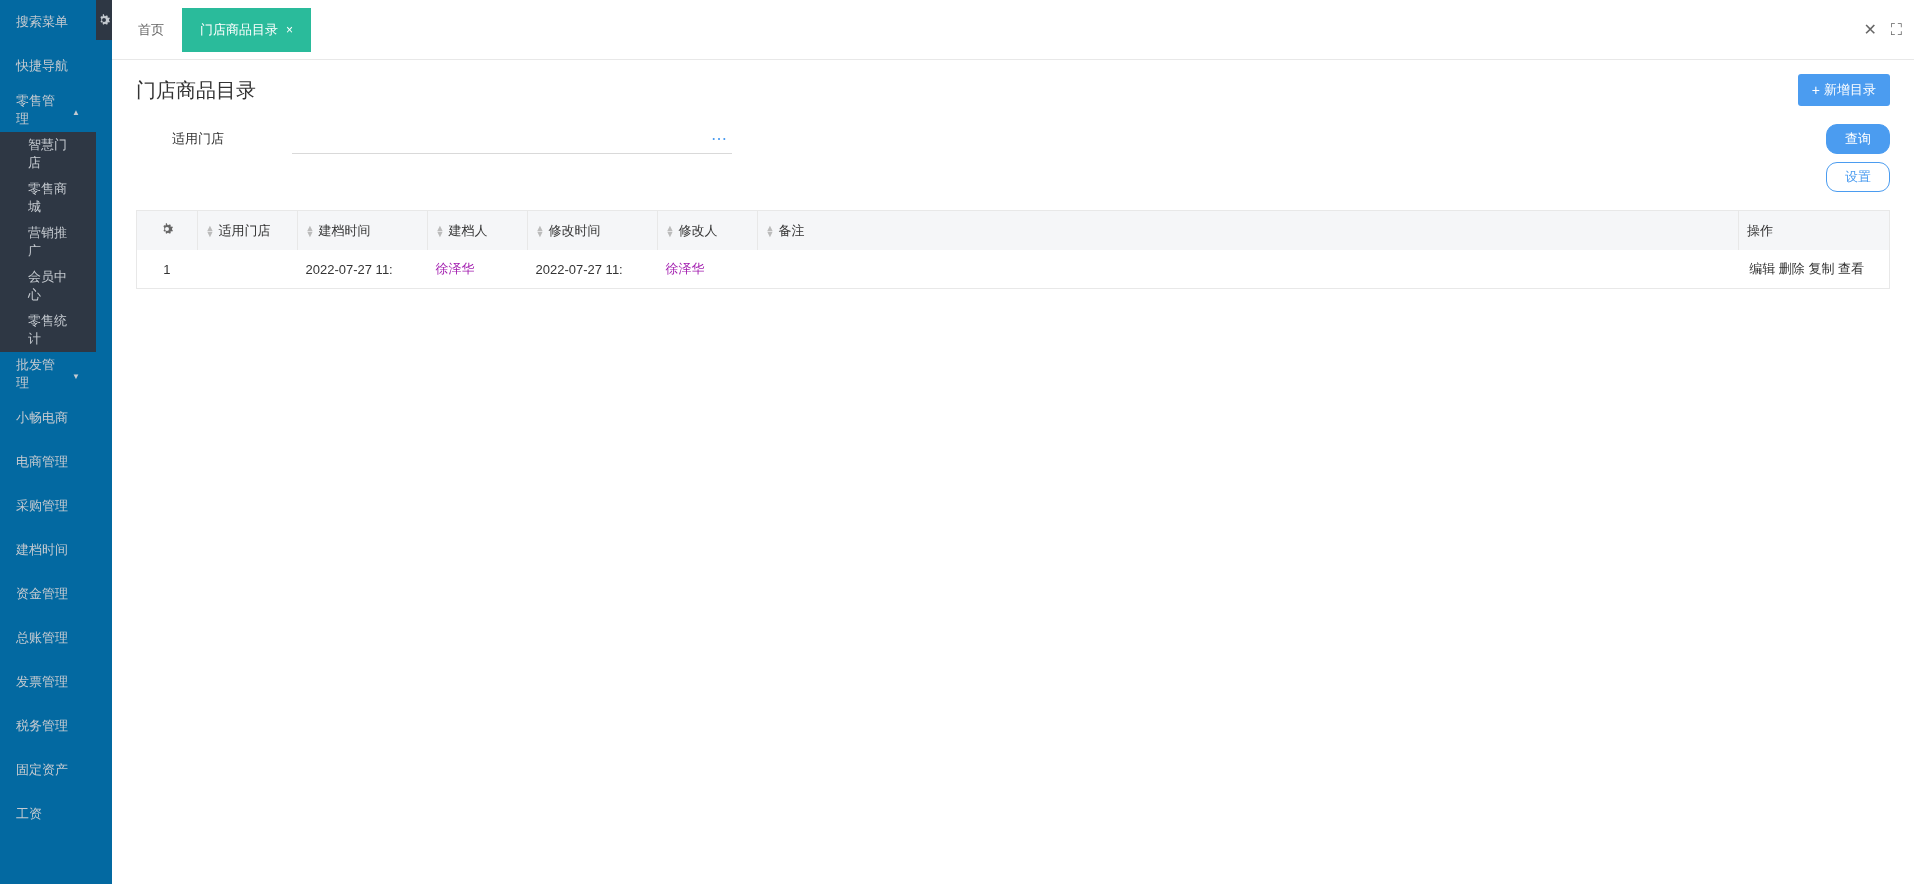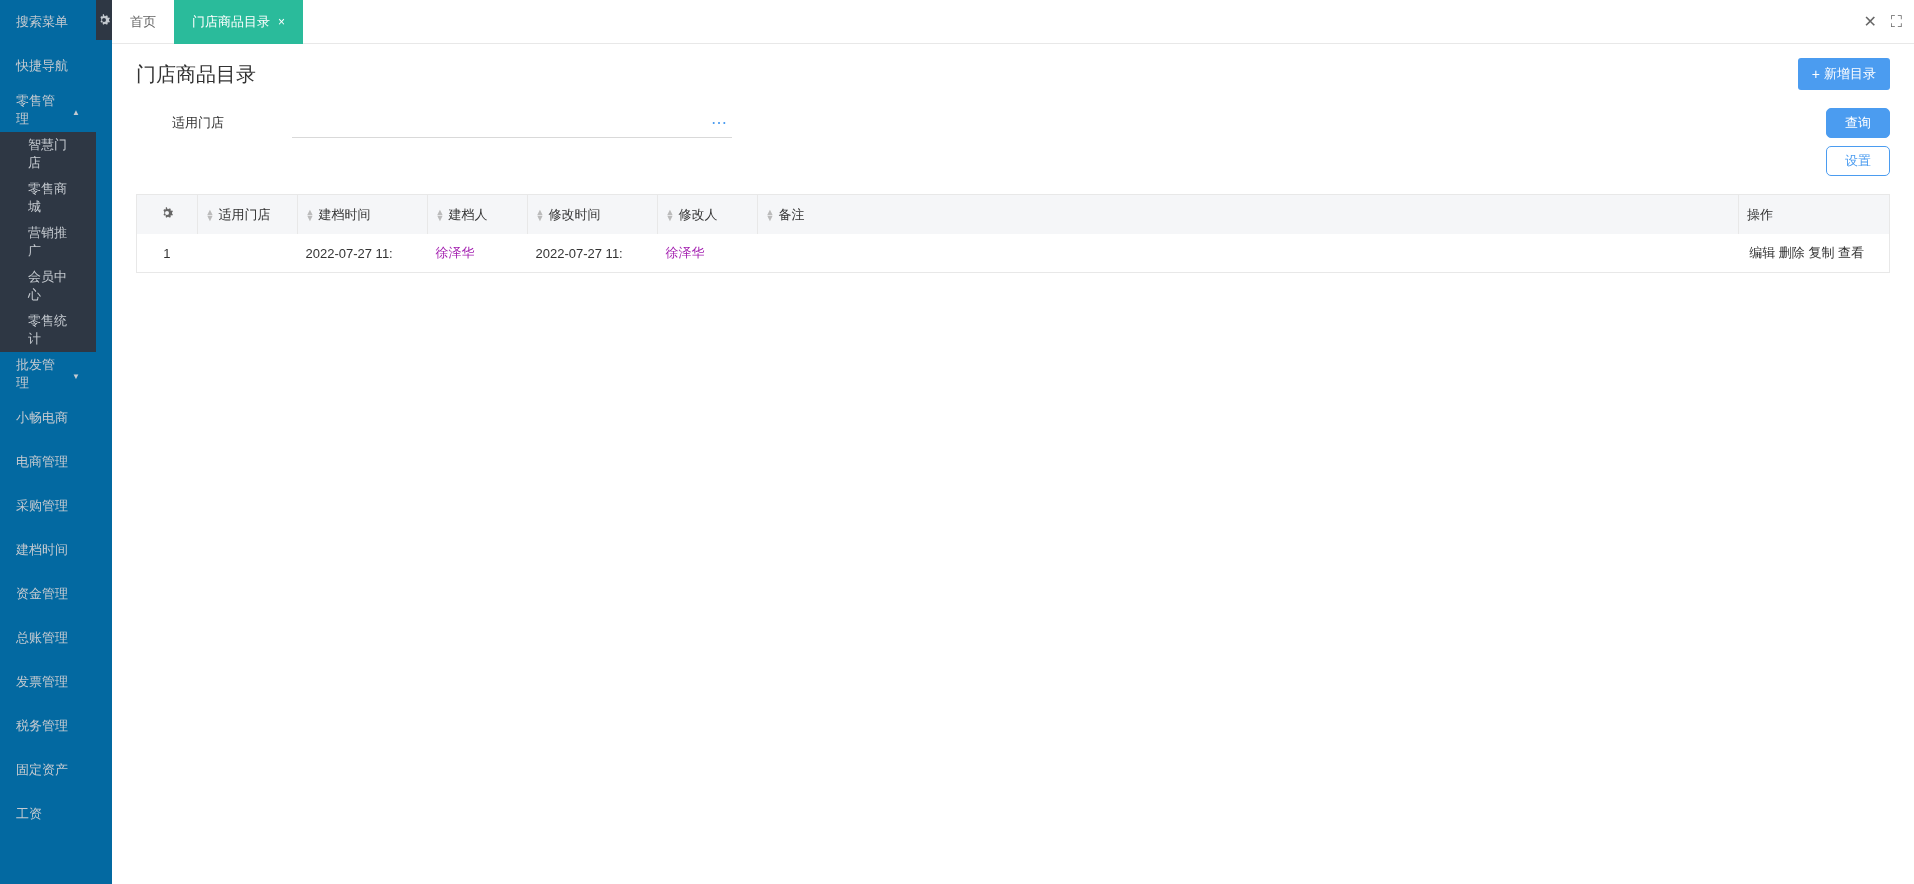--- a/index.html
+++ b/index.html
@@ -12,41 +12,41 @@
 .sidebar-item { height: 44px; display: flex; align-items: center; padding: 0 16px; cursor: pointer; font-size: 13px; justify-content: space-between; }
 .sidebar-sub { height: 44px; display: flex; align-items: center; padding: 0 22px 0 28px; cursor: pointer; font-size: 13px; background: #2e3744; }
 .sidebar-footer { height: 40px; display: flex; align-items: center; justify-content: center; background: #2e3744; cursor: pointer; }
 .arrow-up::after { content: "▲"; font-size: 8px; margin-left: 6px; }
 .arrow-down::after { content: "▼"; font-size: 8px; margin-left: 6px; }
 
 
 .main { flex: 1; display: flex; flex-direction: column; background: #fff; position: relative; }
 
 
-.tabs { height: 44px; display: flex; align-items: center; border-bottom: 1px solid #e8e8e8; }
+.tabs { height: 60px; display: flex; align-items: center; border-bottom: 1px solid #e8e8e8; padding-left: 8px; }
 .tab { height: 44px; display: flex; align-items: center; padding: 0 18px; cursor: pointer; font-size: 13px; color: #666; }
 .tab.active { background: #2abb9b; color: #fff; }
 .tab-close { margin-left: 8px; font-size: 12px; cursor: pointer; }
 .tabs-right { margin-left: auto; display: flex; align-items: center; padding-right: 12px; gap: 14px; }
 .icon-btn { cursor: pointer; color: #666; font-size: 16px; }
 
 
 .page-header { display: flex; align-items: center; justify-content: space-between; padding: 14px 24px 12px; }
 .page-title { font-size: 20px; color: #333; font-weight: 500; }
 .btn-primary { background: #4b9cf0; color: #fff; border: none; border-radius: 3px; padding: 7px 14px; cursor: pointer; font-size: 13px; display: flex; align-items: center; gap: 4px; }
 .btn-primary .plus { font-size: 14px; }
 
 
 .filter-row { display: flex; align-items: flex-start; padding: 6px 24px 18px 60px; }
 .filter-label { font-size: 13px; color: #333; padding-top: 6px; width: 120px; }
 .filter-input-wrap { width: 440px; border-bottom: 1px solid #d9d9d9; display: flex; align-items: center; height: 30px; }
 .filter-input { flex: 1; border: none; outline: none; font-size: 13px; background: transparent; }
 .filter-more { color: #4b9cf0; cursor: pointer; font-size: 16px; letter-spacing: 1px; padding: 0 4px; }
 .filter-actions { margin-left: auto; display: flex; flex-direction: column; gap: 8px; }
-.btn-small { border-radius: 5px; padding: 5px 18px; cursor: pointer; font-size: 13px; text-align: center; }
+.btn-small { border-radius: 11px; padding: 5px 18px; cursor: pointer; font-size: 13px; text-align: center; }
 .btn-query { background: #4b9cf0; color: #fff; border: 1px solid #4b9cf0; }
 .btn-setting { background: #fff; color: #4b9cf0; border: 1px solid #4b9cf0; }
 
 
 .table-wrap { margin: 0 24px; border: 1px solid #e8e8e8; }
 .table { width: 100%; border-collapse: collapse; }
 .table thead th { background: #f5f6f8; font-weight: normal; font-size: 13px; color: #333; padding: 10px 8px; border-right: 1px solid #e8e8e8; text-align: left; position: relative; }
 .table thead th:last-child { border-right: none; }
 .table thead th.center { text-align: center; }
 .sort-icon { color: #bbb; font-size: 9px; display: inline-flex; flex-direction: column; line-height: 6px; margin-right: 4px; vertical-align: middle; }

